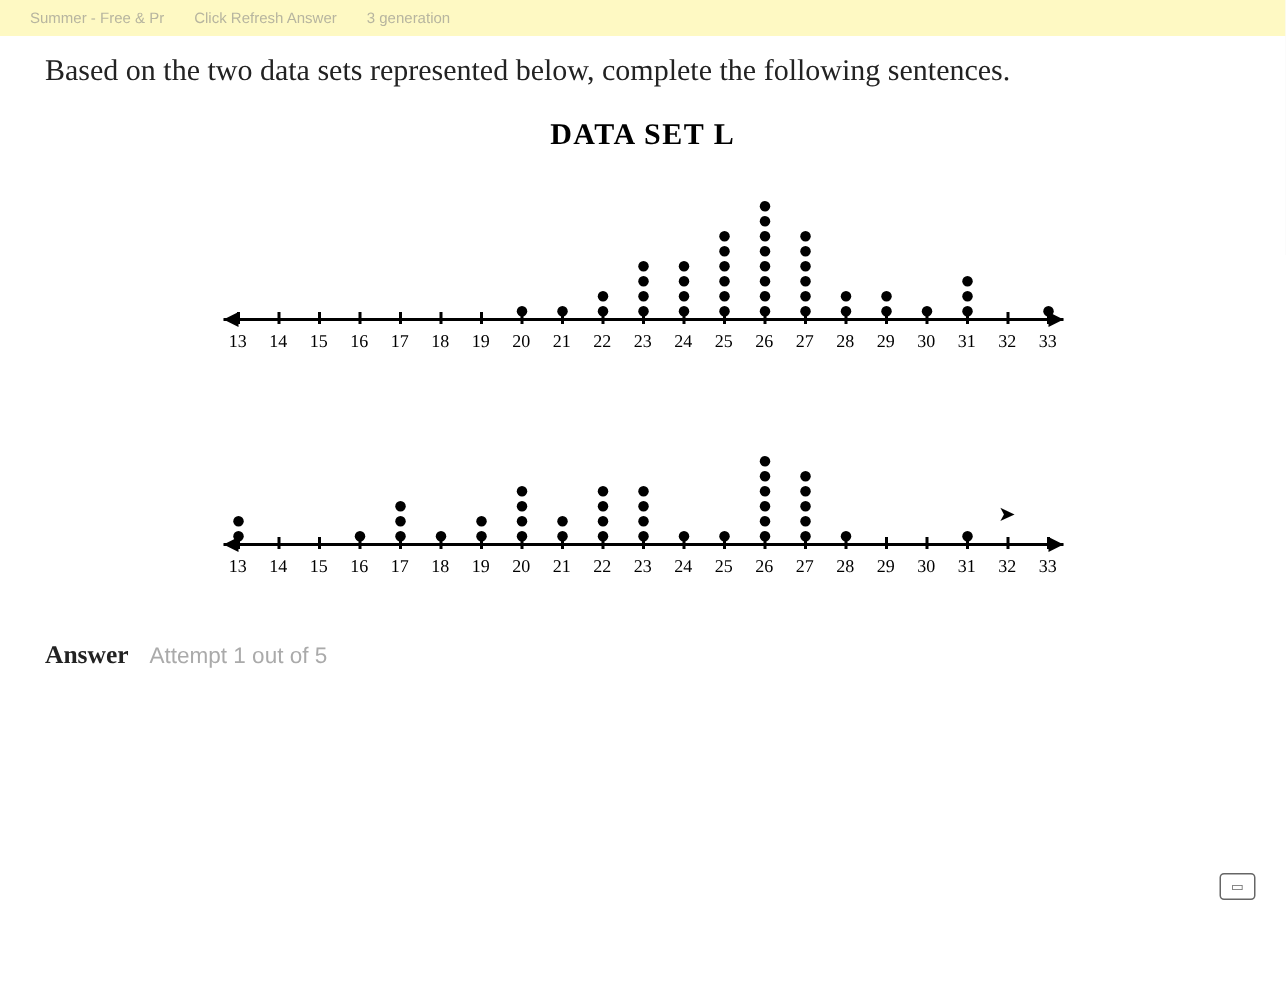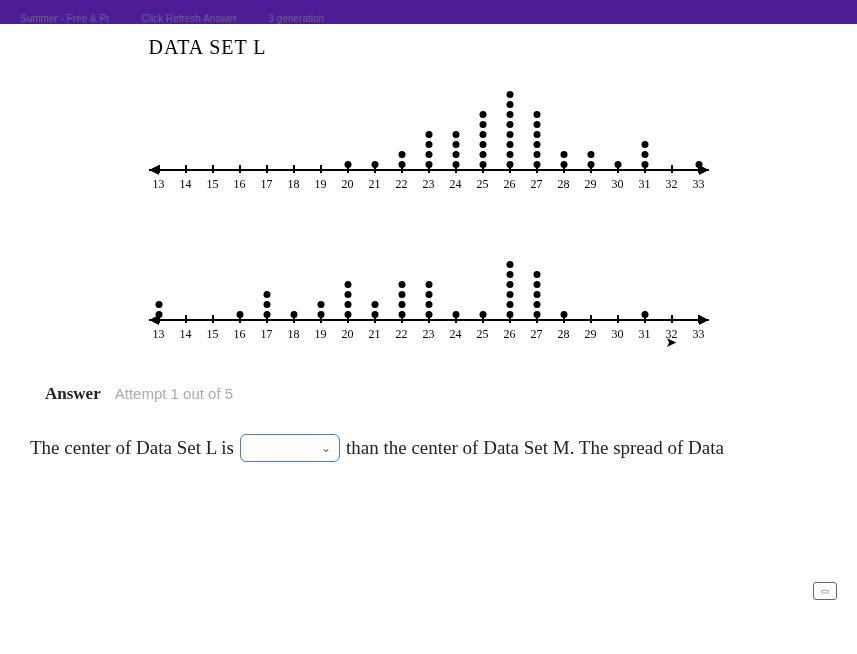--- a/index.html
+++ b/index.html
@@ -5,24 +5,24 @@
     * { margin: 0; padding: 0; box-sizing: border-box; }
     body {
       width: 857px;
       height: 654px;
       background: #f5f5f5;
       font-family: Georgia, 'Times New Roman', serif;
       overflow: hidden;
     }
     .browser-bar {
       height: 24px;
-      background: #4c1d95;
+      background: #fef9c3;
       display: flex;
-      align-items: flex-end;
-      gap: 32px;
+      align-items: center;
+      gap: 20px;
       padding: 0 20px;
       color: #888;
       font-size: 10px;
       font-family: Arial, sans-serif;
     }
     .browser-bar span { opacity: 0.6; }
     .content {
       padding: 12px 30px;
       background: #fff;
       height: calc(100% - 24px);
@@ -32,23 +32,23 @@
       font-size: 20px;
       color: #222;
       margin-bottom: 20px;
       font-weight: normal;
     }
     .chart-container {
       width: 560px;
       margin: 0 auto 20px auto;
     }
     .chart-title {
-      text-align: left;
+      text-align: center;
       font-size: 20px;
-      font-weight: normal;
+      font-weight: bold;
       margin-bottom: 10px;
       letter-spacing: 1px;
     }
     .dotplot {
       position: relative;
       height: 130px;
     }
     .plot-area {
       position: relative;
       height: 100px;
@@ -122,21 +122,20 @@
       font-size: 14px;
       color: #000;
     }
     .answer-section {
       margin-top: 35px;
     }
     .answer-label {
       font-size: 17px;
       font-weight: bold;
       color: #222;
-      margin-left: 15px;
     }
     .attempt-text {
       font-size: 15px;
       color: #aaa;
       margin-left: 10px;
       font-family: Arial, sans-serif;
     }
     .sentence-row {
       margin-top: 30px;
       font-size: 19px;
@@ -177,20 +176,21 @@
 </head>
 <body>
 
 <div class="browser-bar">
   <span>Summer - Free &amp; Pr</span>
   <span>Click Refresh Answer</span>
   <span>3 generation</span>
 </div>
 
 <div class="content">
+  <div class="question-text">Based on the two data sets represented below, complete the following sentences.</div>
 
   <div class="chart-container">
     <div class="chart-title">DATA SET L</div>
     <div class="dotplot">
       <div class="plot-area" id="plot-l">
           <div class="dot-column" style="left: 35%;">
             <div class="dot"></div>
           </div>
           <div class="dot-column" style="left: 40%;">
             <div class="dot"></div>
@@ -431,20 +431,13 @@
     </div>
   </div>
 
   <div class="answer-section">
     <span class="answer-label">Answer</span>
     <span class="attempt-text">Attempt 1 out of 5</span>
   </div>
 
   <div class="video-icon">▭</div>
 
-  <div class="sentence-row">
-    <span>The center of Data Set L is</span>
-    <span class="dropdown">
-      <span>⌄</span>
-    </span>
-    <span>than the center of Data Set M. The spread of Data</span>
-  </div>
 </div>
 
 </body></html>

